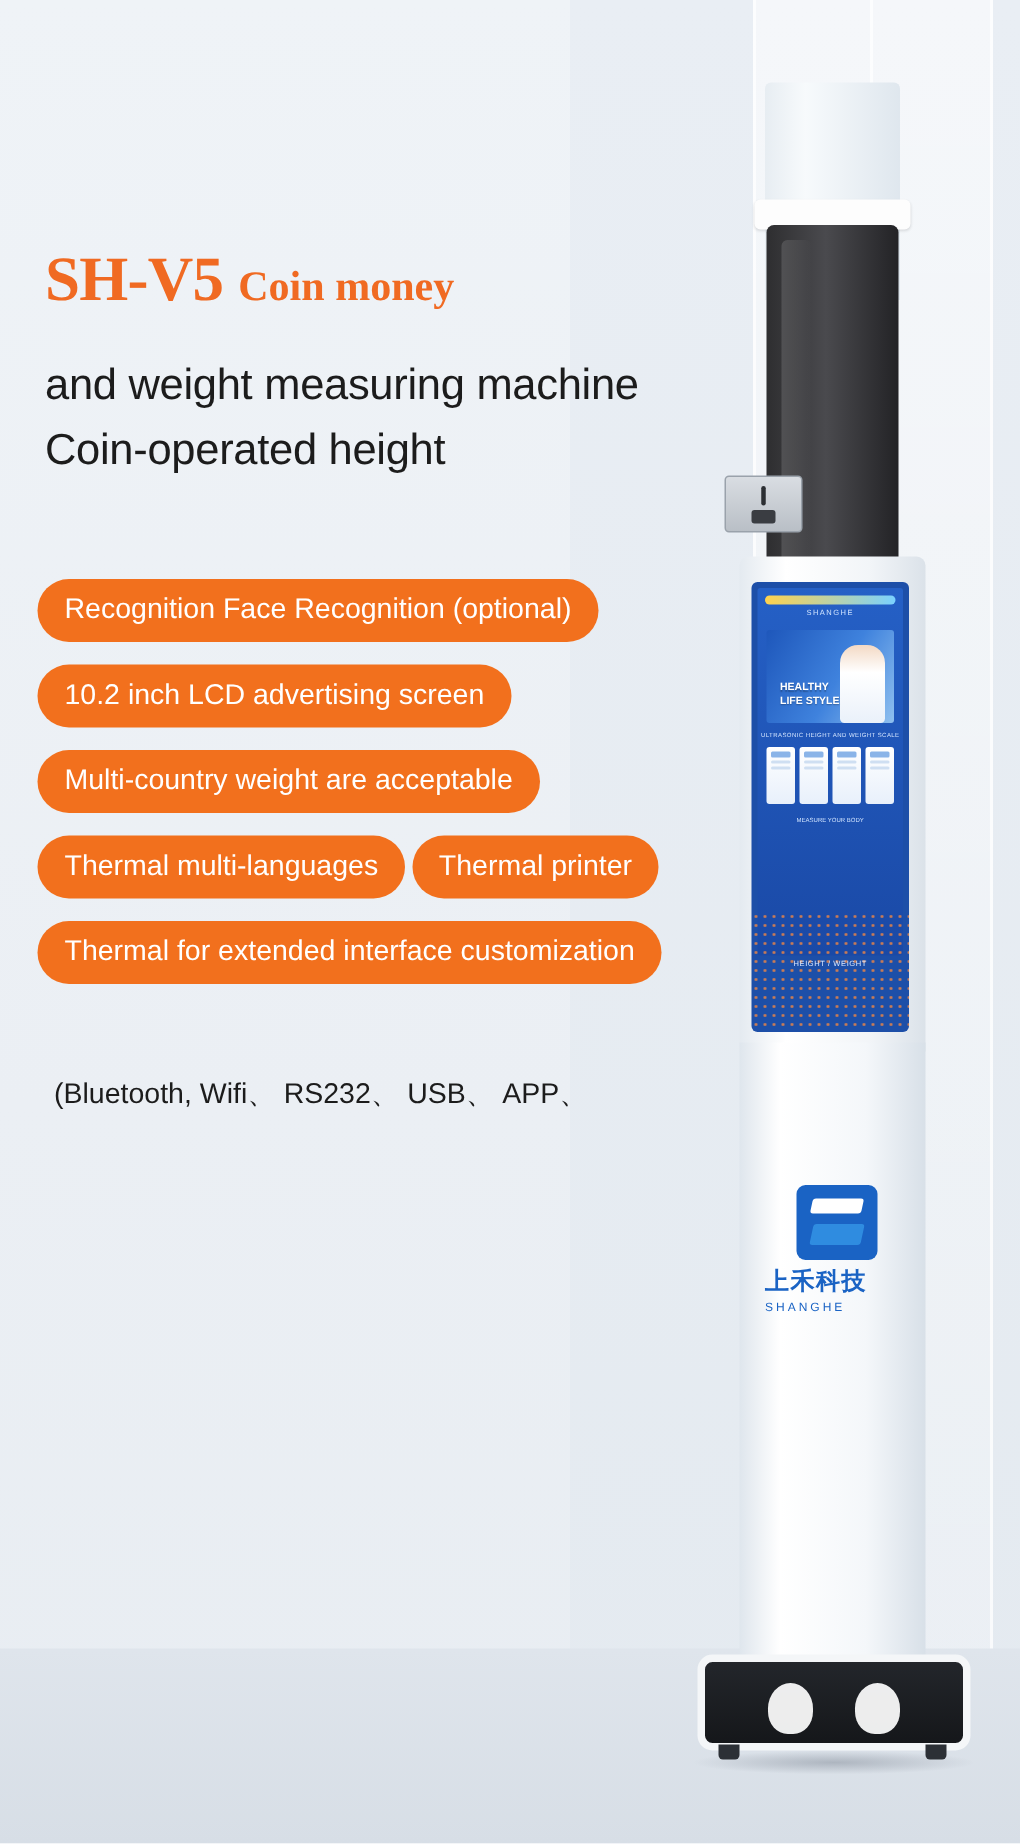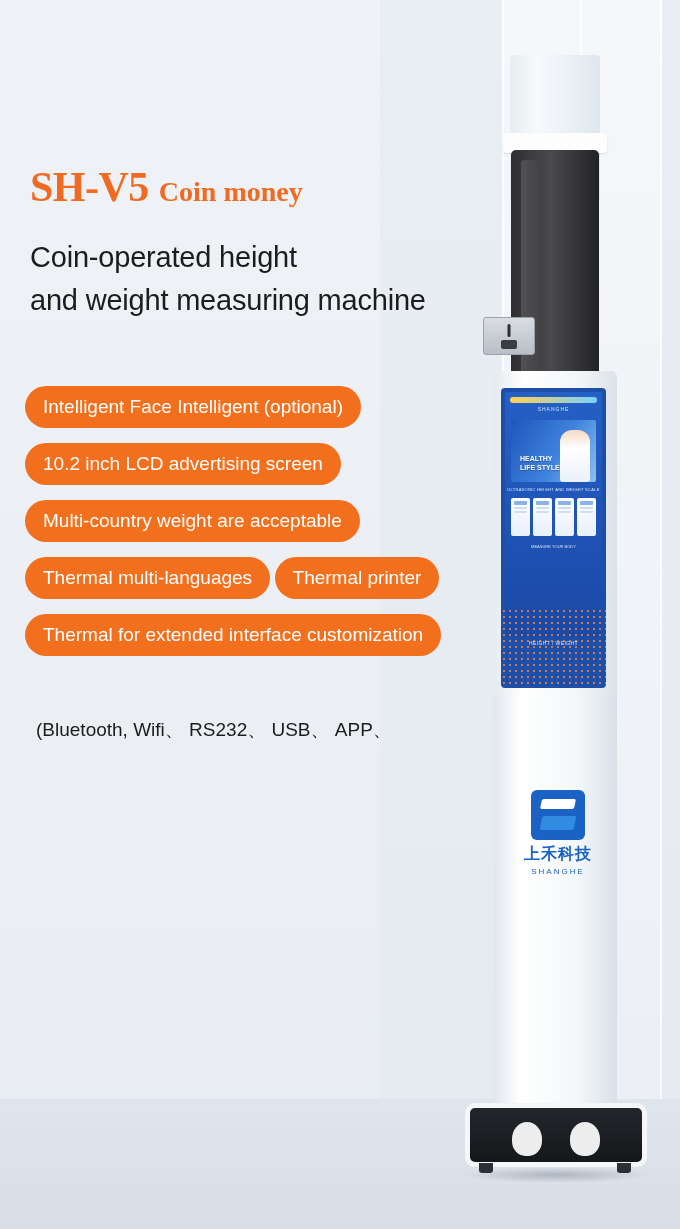--- a/index.html
+++ b/index.html
@@ -318,21 +318,20 @@
     top: 640px;
     width: 124px;
     height: 450px;
     background: linear-gradient(90deg, #dfe6ed 0%, #ffffff 22%, #f4f7fa 68%, #d8e0e8 100%);
   }
   .brand-block {
     position: absolute;
     left: 55px;
     top: 735px;
     width: 96px;
-    text-align: center;
   }
   .brand-mark {
     width: 54px; height: 50px;
     margin: 0 auto;
     background: #1a63c4;
     border-radius: 6px;
     position: relative;
     overflow: hidden;
   }
   .brand-mark::before {
@@ -418,26 +417,26 @@
     <div class="bg-window-line" style="left:78px;"></div>
     <div class="bg-window-line" style="left:158px;"></div>
   </div>
   <div class="bg-floor"></div>
 
   <div class="headline">
     <span class="model">SH-V5</span><span class="model-sub">Coin money</span>
   </div>
 
   <div class="subtitle">
+    <div>and weight measuring machine</div>
     <div>Coin-operated height</div>
-    <div>and weight measuring machine</div>
   </div>
 
   <div class="features">
-    <div class="feature-pill">Intelligent Face Intelligent (optional)</div>
+    <div class="feature-pill">Recognition Face Recognition (optional)</div>
     <div class="feature-pill">10.2 inch LCD advertising screen</div>
     <div class="feature-pill">Multi-country weight are acceptable</div>
     <div class="feature-pill">Thermal multi-languages</div>
     <div class="feature-pill">Thermal printer</div>
     <div class="feature-pill">Thermal for extended interface customization</div>
   </div>
 
   <div class="note">
     <div>(Bluetooth, Wifi、 RS232、 USB、 APP、</div>
   </div>

